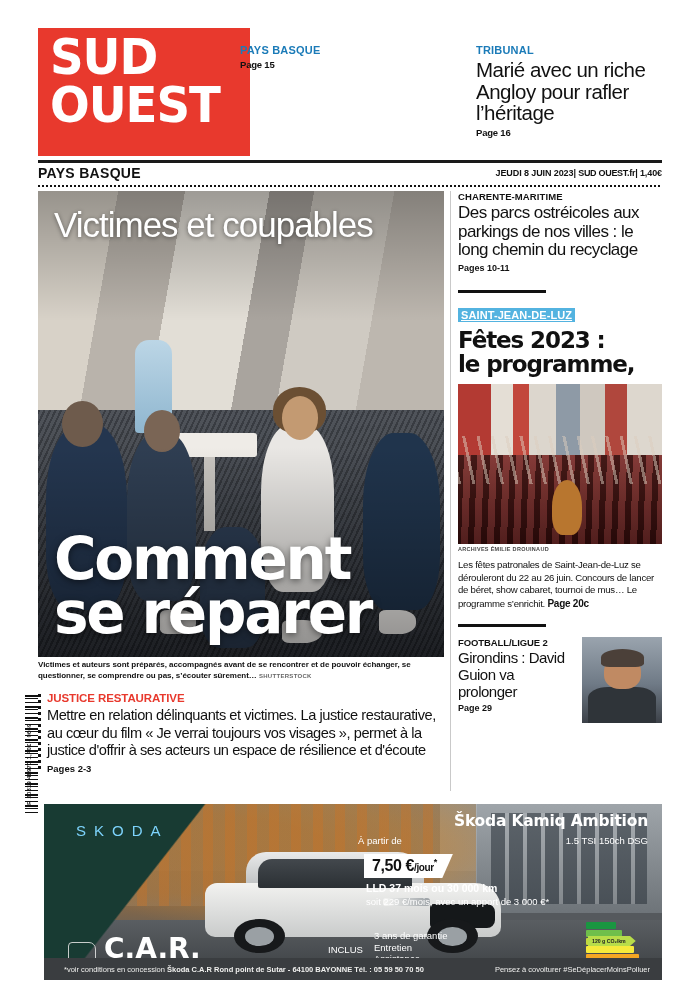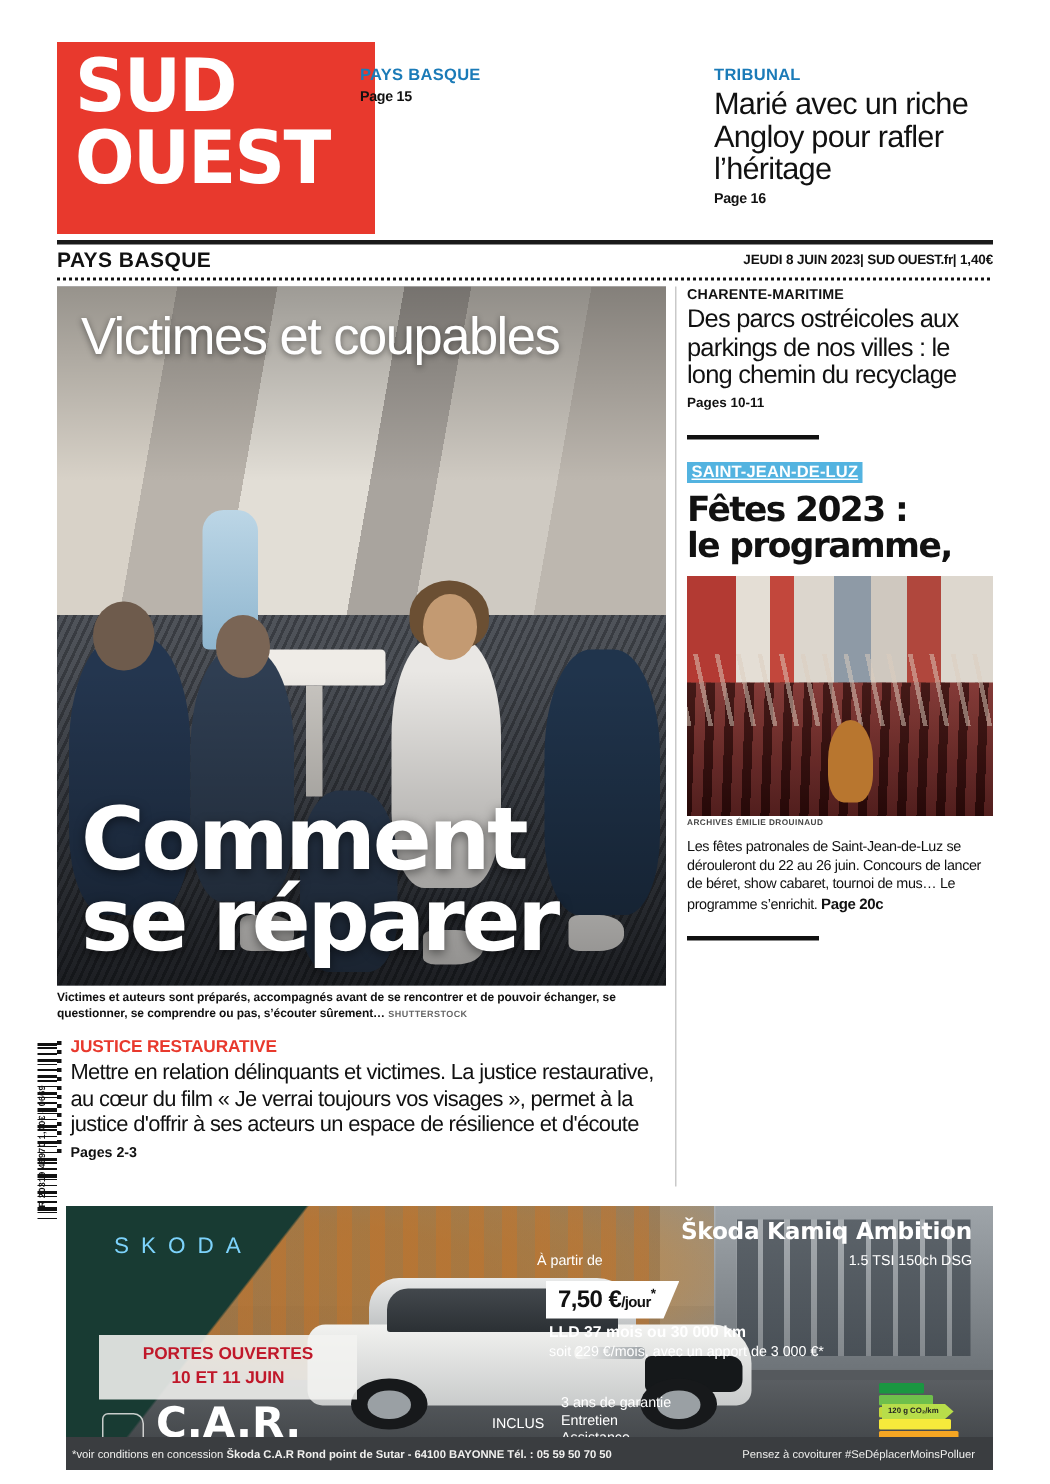--- a/index.html
+++ b/index.html
@@ -199,21 +199,21 @@
   .e3{top:16px;width:42px;background:#c4d93d;}
   .e4{top:24px;width:48px;background:#f6ea3b;}
   .e5{top:32px;width:53px;background:#f5a623;}
   .e6{top:40px;width:58px;background:#ef6b23;}
   .e7{top:48px;width:63px;background:#de2f27;}
   .eflag{position:absolute;left:2px;top:14px;height:10px;padding:0 10px 0 4px;
     background:#b8dd4a;color:#222;font-size:5.2px;font-weight:bold;line-height:10px;
     clip-path:polygon(0 0,88% 0,100% 50%,88% 100%,0 100%);white-space:nowrap;}
   .ad-legal{position:absolute;left:0;bottom:0;width:100%;height:22px;background:#3a3d40;
     color:#f0f0ee;font-size:7.5px;display:flex;align-items:center;}
-  .ad-legal .lA{margin-left:4px;}
+  .ad-legal .lA{margin-left:20px;}
   .ad-legal .lB{margin-left:auto;margin-right:12px;}
   .ad-legal b{font-weight:bold;}
 </style>
 </head>
 <body>
 
 <div class="page">
 
   <div class="masthead">
     <div class="logo-box">
@@ -317,20 +317,33 @@
         <div class="rp-arms"></div>
         <div class="rp-hair"></div>
       </div>
       <div class="rcredit">ARCHIVES ÉMILIE DROUINAUD</div>
 
       <p class="rbody"><span>Les fêtes patronales de Saint-Jean-de-Luz se dérouleront du 22 au 26 juin. Concours de lancer de béret, show cabaret, tournoi de mus… Le programme s’enrichit. </span><b>Page 20c</b></p>
     </div>
 
     <div class="hr-short2"></div>
 
+    <div class="foot">
+      <div class="ftxt">
+        <div class="f-kick">FOOTBALL/LIGUE 2</div>
+        <p class="f-head">Girondins : David Guion va prolonger</p>
+        <div class="f-page">Page 29</div>
+      </div>
+      <div class="fimg">
+        <div class="fi-bg"></div>
+        <div class="fi-body"></div>
+        <div class="fi-face"></div>
+        <div class="fi-hair"></div>
+      </div>
+    </div>
   </div>
 
   <div class="ad">
     <div class="ad-photo"></div>
     <div class="ad-trees"></div>
     <div class="ad-bldg"></div>
     <div class="ad-road"></div>
     <div class="ad-dark"></div>
 
     <div class="ad-car">
@@ -338,24 +351,20 @@
       <div class="car-body"></div>
       <div class="car-win"></div>
       <div class="car-lamp"></div>
       <div class="car-grill"></div>
       <div class="wheel w1"></div>
       <div class="wheel w2"></div>
     </div>
 
     <div class="ad-logo">SKODA</div>
 
-    <div class="ad-portes">
-      <div>PORTES OUVERTES</div>
-      <div>10 ET 11 JUIN</div>
-    </div>
 
     <div class="ad-caricon"></div>
     <div class="ad-car-txt">C.A.R.</div>
 
     <div class="ad-right">
       <div class="ad-model">Škoda Kamiq Ambition</div>
       <div class="ad-row">
         <span class="l">À partir de</span>
         <span>1.5 TSI 150ch DSG</span>
       </div>

